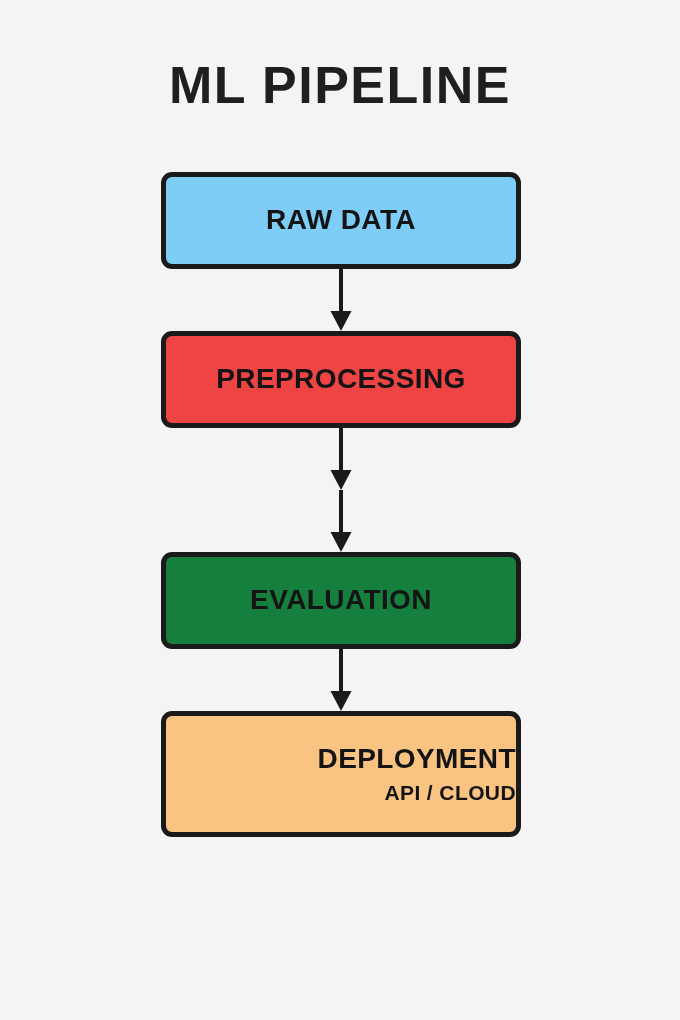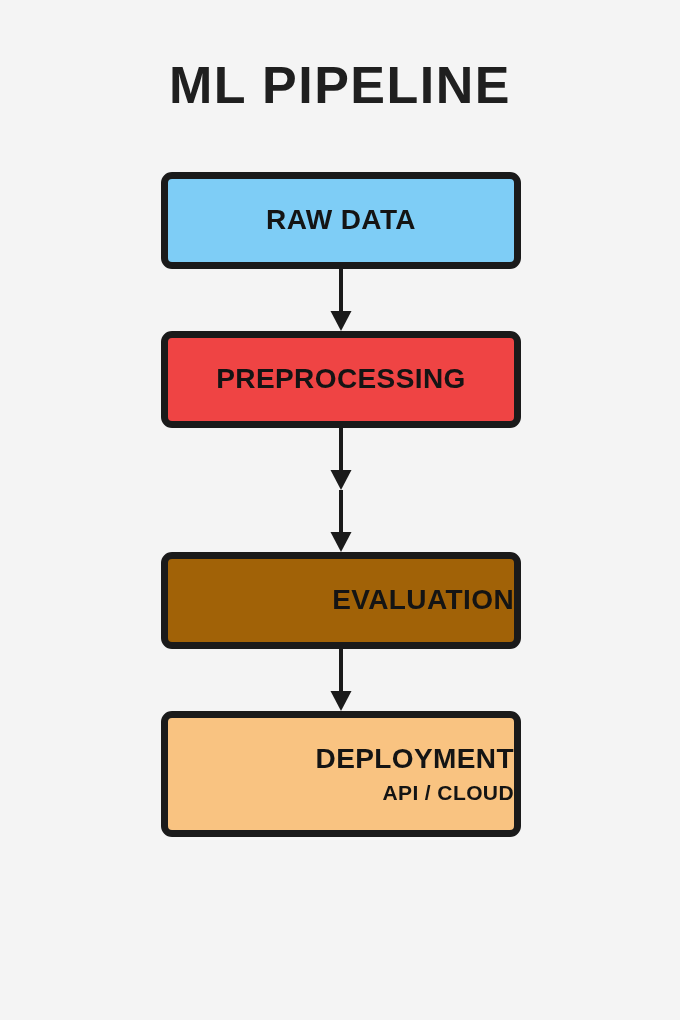--- a/index.html
+++ b/index.html
@@ -50,21 +50,21 @@
     width: 360px;
     display: flex;
     flex-direction: column;
     align-items: center;
   }
 
   
   .node {
     box-sizing: border-box;
     width: 360px;
-    border: 7px solid #1d4ed8;
+    border: 5px solid #1d4ed8;
     border-radius: 11px;
     display: flex;
     flex-direction: column;
     align-items: center;
     justify-content: center;
     text-align: center;
     position: relative;
     z-index: 2;
   }
   .node-standard { height: 97px; }
@@ -127,21 +127,21 @@
           <line x1="15" y1="0" x2="15" y2="47" stroke="#1a1a1a" stroke-width="4"></line>
           <polygon points="15,62 4.5,42 25.5,42" fill="#1a1a1a"></polygon>
         </svg>
       </div>
       <div class="connector">
         <svg width="30" height="62" viewBox="0 0 30 62" xmlns="http://www.w3.org/2000/svg">
           <line x1="15" y1="0" x2="15" y2="47" stroke="#1a1a1a" stroke-width="4"></line>
           <polygon points="15,62 4.5,42 25.5,42" fill="#1a1a1a"></polygon>
         </svg>
       </div>
-      <div class="node node-standard" style="background: #a16207; border-color: rgb(26, 26, 26); align-items: flex-end;">
+      <div class="node node-standard" style="background: #15803d; border-color: rgb(26, 26, 26);">
         <div class="node-label">EVALUATION</div>
       </div>
       <div class="connector">
         <svg width="30" height="62" viewBox="0 0 30 62" xmlns="http://www.w3.org/2000/svg">
           <line x1="15" y1="0" x2="15" y2="47" stroke="#1a1a1a" stroke-width="4"></line>
           <polygon points="15,62 4.5,42 25.5,42" fill="#1a1a1a"></polygon>
         </svg>
       </div>
       <div class="node node-tall" style="background: rgb(249, 195, 129); border-color: rgb(26, 26, 26); align-items: flex-end;">
         <div class="node-label">DEPLOYMENT</div>

